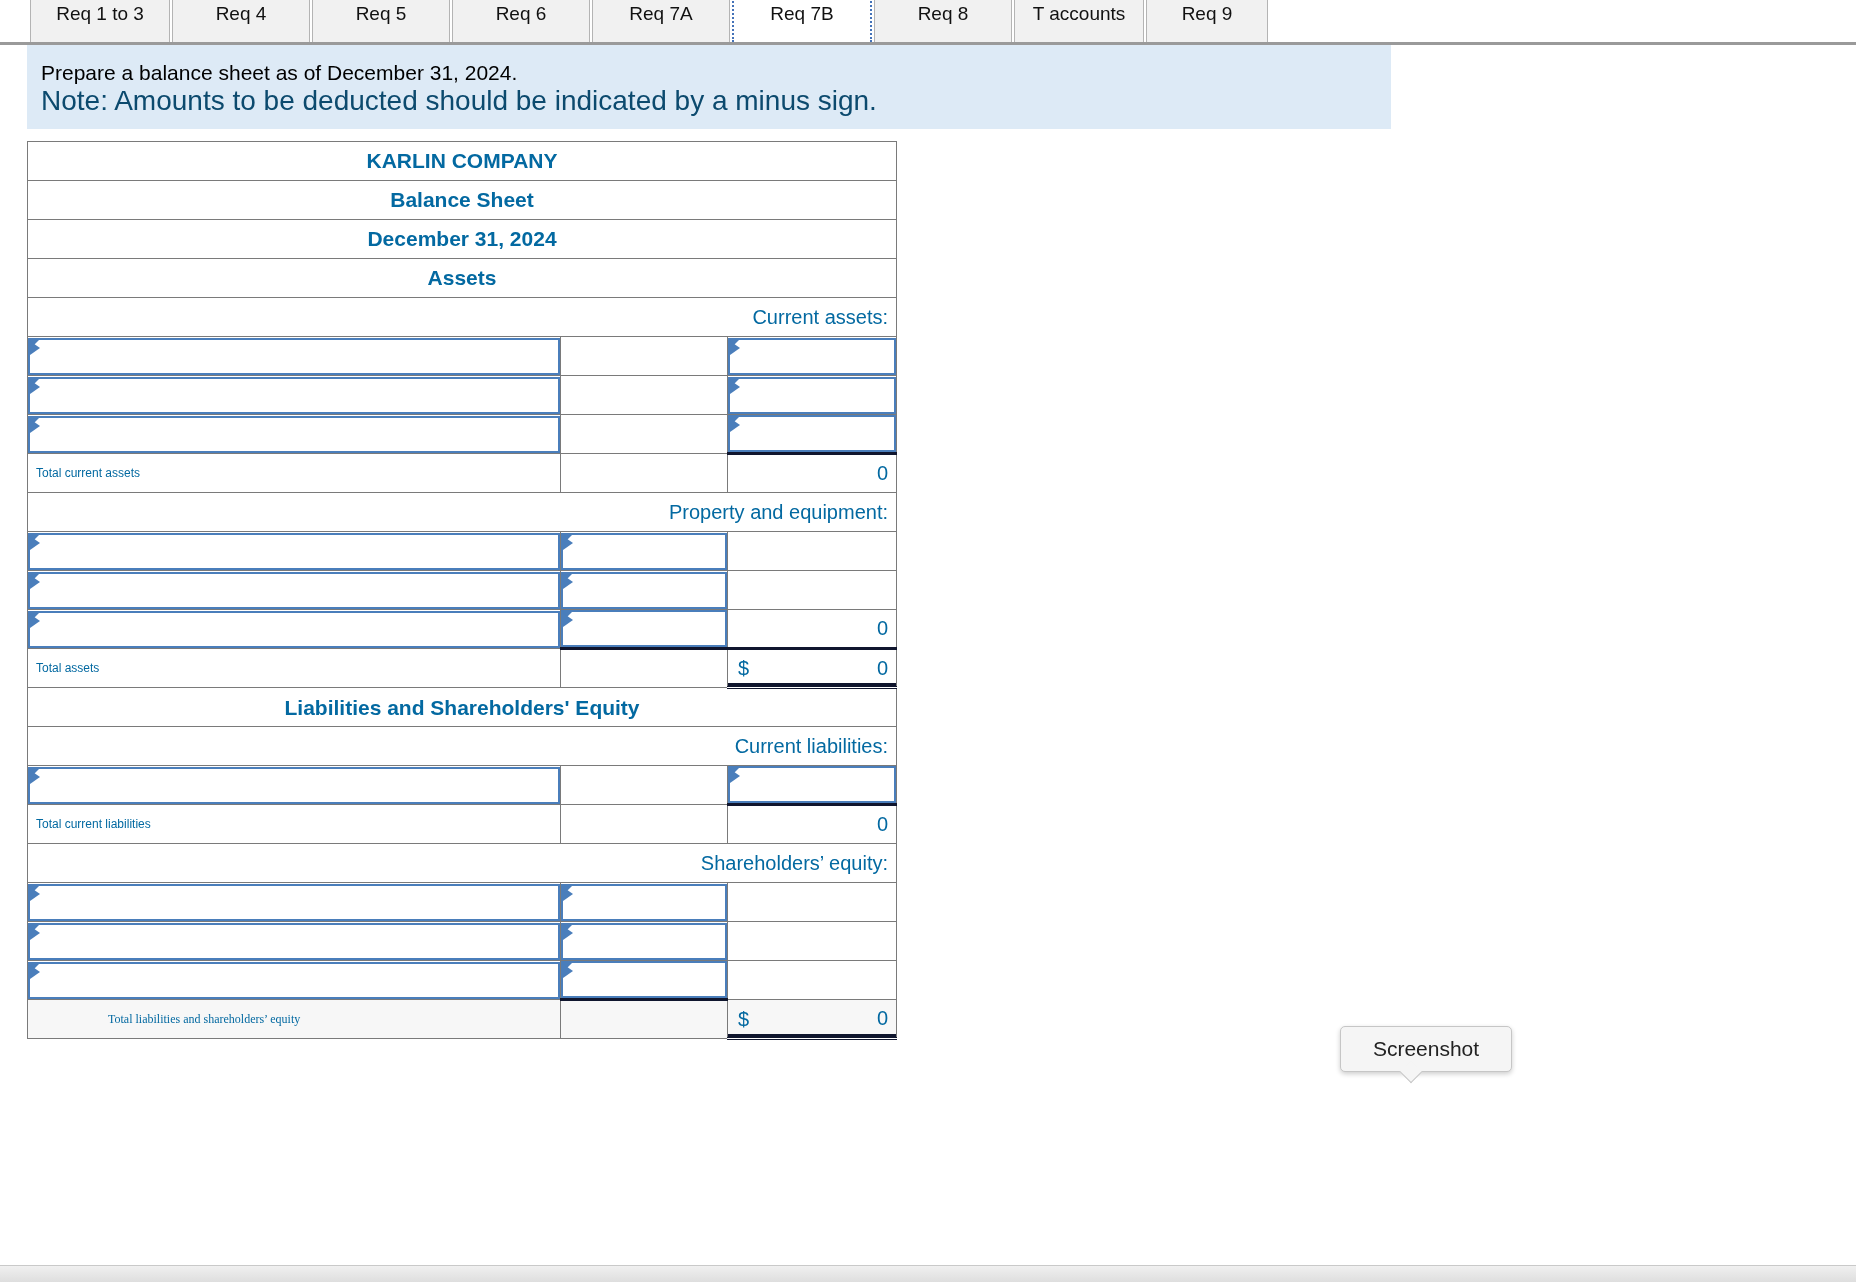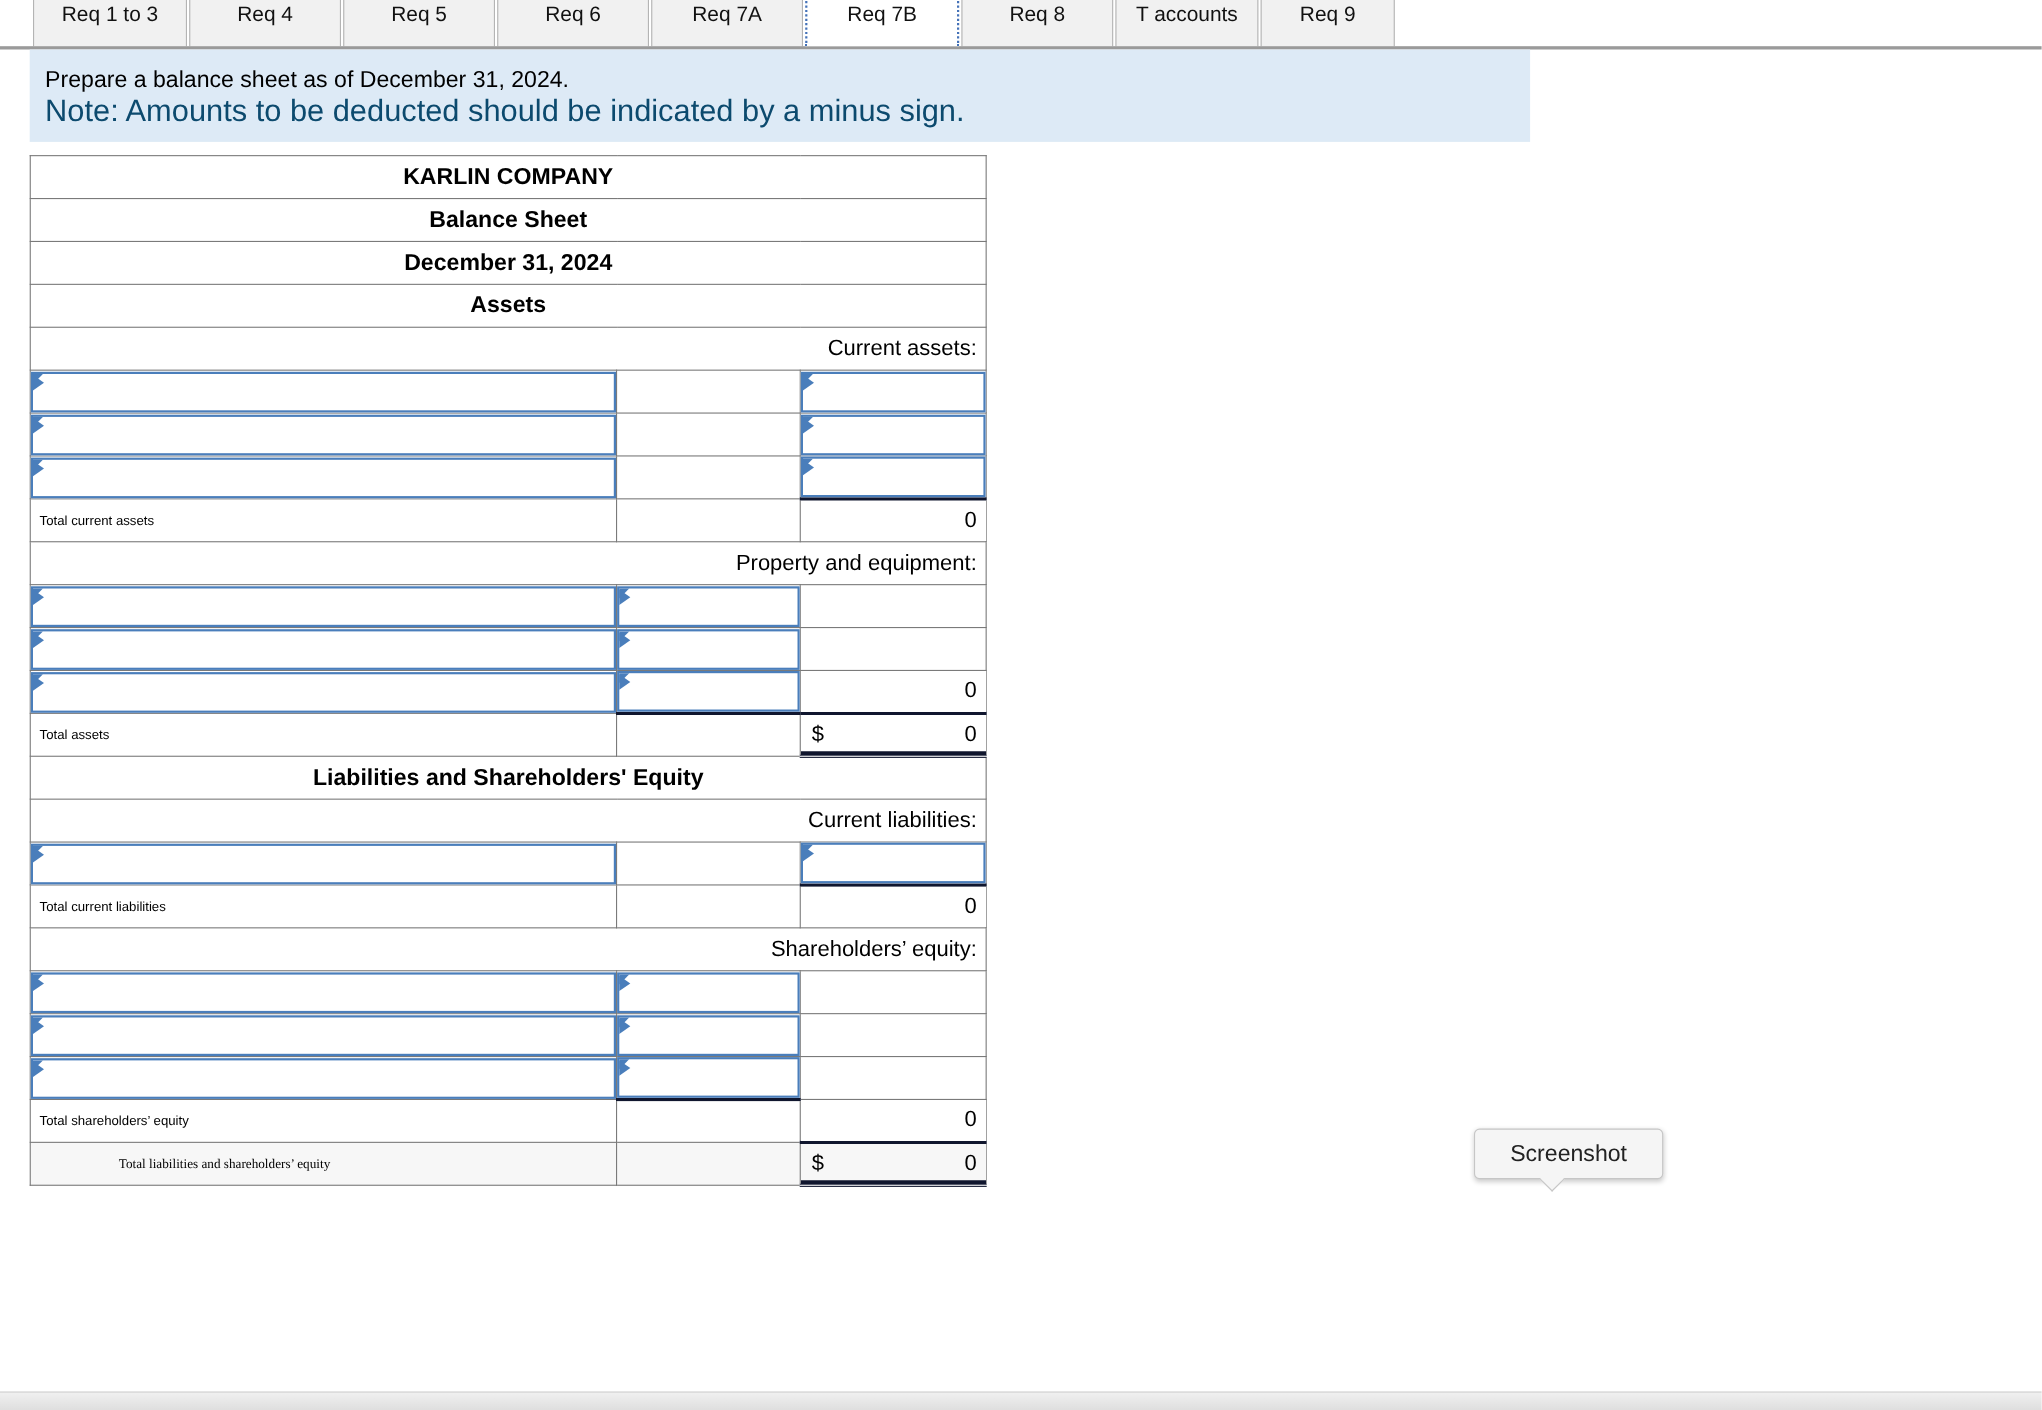--- a/index.html
+++ b/index.html
@@ -75,21 +75,21 @@
   }
 
   
   .sheet {
     position: absolute;
     left: 27px; top: 141px;
     width: 869px;
     border-collapse: collapse;
     table-layout: fixed;
     font-size: 20px;
-    color: #000000;
+    color: #0369a1;
   }
   .sheet td {
     border: 1px solid #7a7a7a;
     height: 39px;
     padding: 0 8px;
     vertical-align: middle;
     background: #ffffff;
   }
   col.c1 { width: 533px; }
   col.c2 { width: 167px; }
@@ -385,25 +385,20 @@
     <tr>
       <td class="inputcell">
         <span class="inp"></span>
       </td>
       <td class="inputcell rule-bottom">
         <span class="inp"></span>
       </td>
       <td></td>
     </tr>
 
-    <tr>
-      <td class="total-label">Total shareholders’ equity</td>
-      <td></td>
-      <td class="num rule-bottom">0</td>
-    </tr>
 
     <tr class="lastrow">
       <td class="total-label deep">Total liabilities and shareholders’ equity</td>
       <td></td>
       <td class="num dbl-bottom">
         <span class="dollar">$</span><span>0</span>
       </td>
     </tr>
   </tbody>
 </table>

